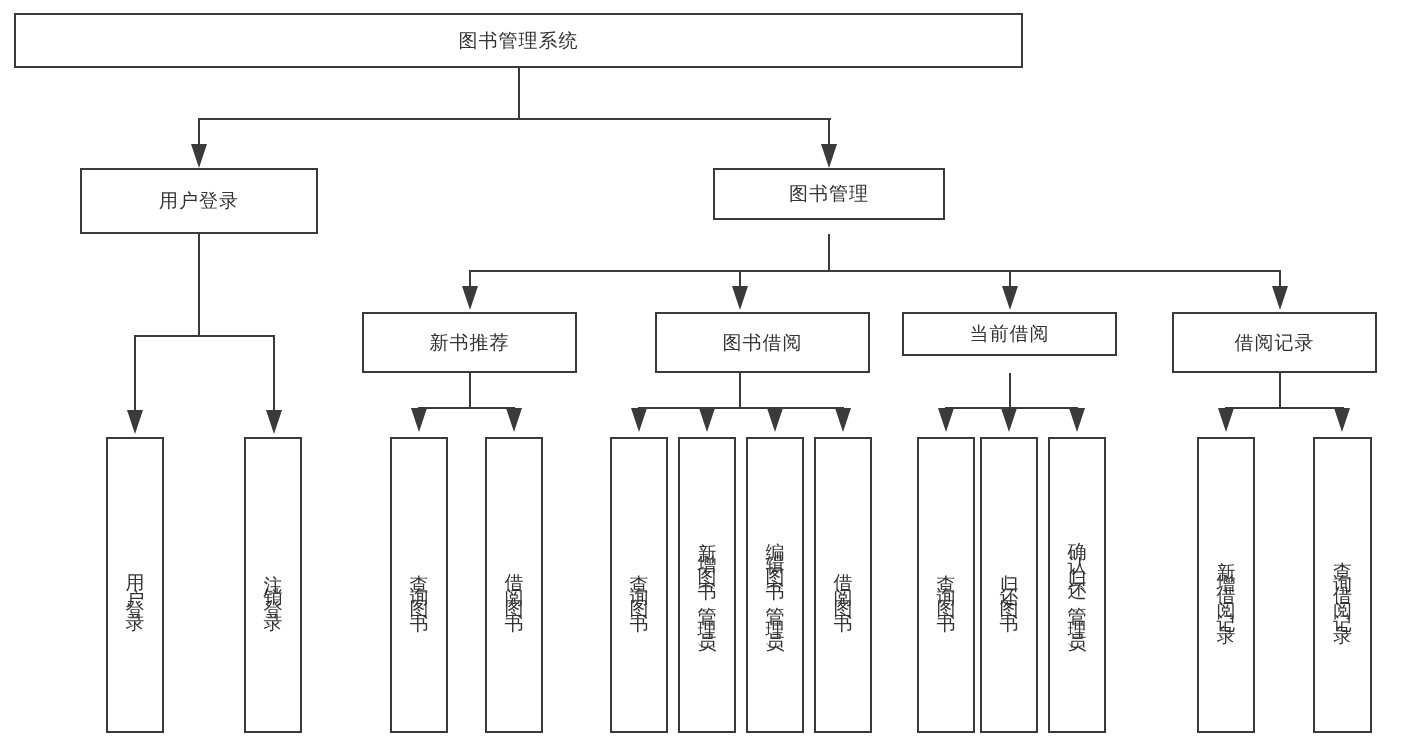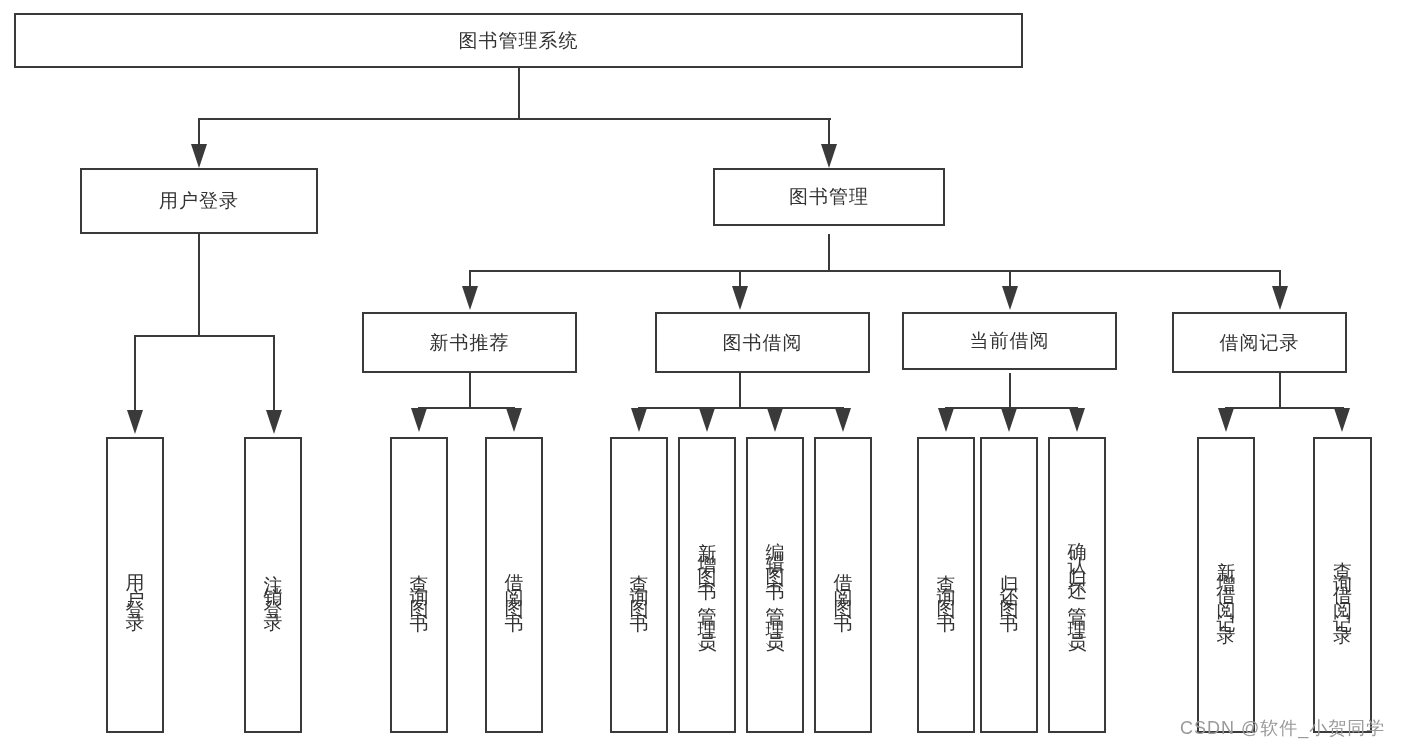--- a/index.html
+++ b/index.html
@@ -73,21 +73,21 @@
   <div class="box" style="left:14px; top:13px; width:1009px; height:55px;">图书管理系统</div>
 
   <div class="vl" style="left:518px; top:68px; height:52px;"></div>
   <div class="hl" style="left:198px; top:118px; width:633px;"></div>
   <div class="vl" style="left:198px; top:118px; height:30px;"></div>
   <div class="vl" style="left:828px; top:118px; height:30px;"></div>
   <div class="arrow" style="left:191px; top:144px;"></div>
   <div class="arrow" style="left:821px; top:144px;"></div>
 
   <div class="box" style="left:80px; top:168px; width:238px; height:66px;">用户登录</div>
-  <div class="box" style="left:713px; top:168px; width:232px; height:58px;">图书管理</div>
+  <div class="box" style="left:713px; top:168px; width:232px; height:52px;">图书管理</div>
 
   <div class="vl" style="left:198px; top:234px; height:103px;"></div>
   <div class="hl" style="left:134px; top:335px; width:141px;"></div>
   <div class="vl" style="left:134px; top:335px; height:77px;"></div>
   <div class="vl" style="left:273px; top:335px; height:77px;"></div>
   <div class="arrow" style="left:127px; top:410px;"></div>
   <div class="arrow" style="left:266px; top:410px;"></div>
 
   <div class="vl" style="left:828px; top:234px; height:38px;"></div>
   <div class="hl" style="left:469px; top:270px; width:812px;"></div>
@@ -95,22 +95,22 @@
   <div class="vl" style="left:739px; top:270px; height:20px;"></div>
   <div class="vl" style="left:1009px; top:270px; height:20px;"></div>
   <div class="vl" style="left:1279px; top:270px; height:20px;"></div>
   <div class="arrow" style="left:462px; top:286px;"></div>
   <div class="arrow" style="left:732px; top:286px;"></div>
   <div class="arrow" style="left:1002px; top:286px;"></div>
   <div class="arrow" style="left:1272px; top:286px;"></div>
 
   <div class="box" style="left:362px; top:312px; width:215px; height:61px;text-align:center;">新书推荐</div>
   <div class="box" style="left:655px; top:312px; width:215px; height:61px;">图书借阅</div>
-  <div class="box" style="left:902px; top:312px; width:215px; height:58px;">当前借阅</div>
-  <div class="box" style="left:1172px; top:312px; width:175px; height:61px;">借阅记录</div>
+  <div class="box" style="left:902px; top:312px; width:215px; height:44px;">当前借阅</div>
+  <div class="box" style="left:1172px; top:312px; width:205px; height:61px;">借阅记录</div>
 
   <div class="vl" style="left:469px; top:373px; height:36px;"></div>
   <div class="hl" style="left:418px; top:407px; width:97px;"></div>
   <div class="arrow" style="left:411px; top:408px;"></div>
   <div class="arrow" style="left:506px; top:408px;"></div>
 
   <div class="vl" style="left:739px; top:373px; height:36px;"></div>
   <div class="hl" style="left:638px; top:407px; width:206px;"></div>
   <div class="arrow" style="left:631px; top:408px;"></div>
   <div class="arrow" style="left:699px; top:408px;"></div>
@@ -165,15 +165,14 @@
     <span class="vtext">确认归还（管理员）</span>
   </div>
 
   <div class="box" style="left:1197px; top:437px; width:58px; height:296px;">
     <span class="vtext">新增借阅记录</span>
   </div>
   <div class="box" style="left:1313px; top:437px; width:59px; height:296px;">
     <span class="vtext">查询借阅记录</span>
   </div>
 
-  <div class="watermark">CSDN @软件_小贺同学</div>
 
 </div>
 
 </body></html>

